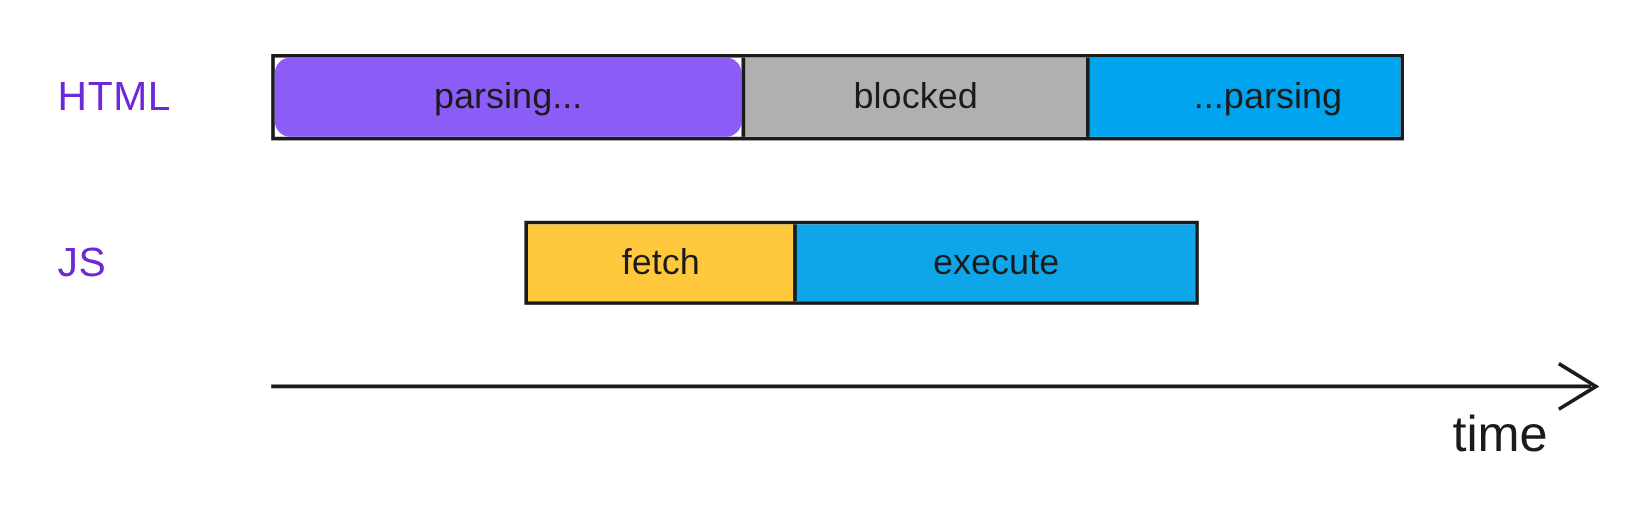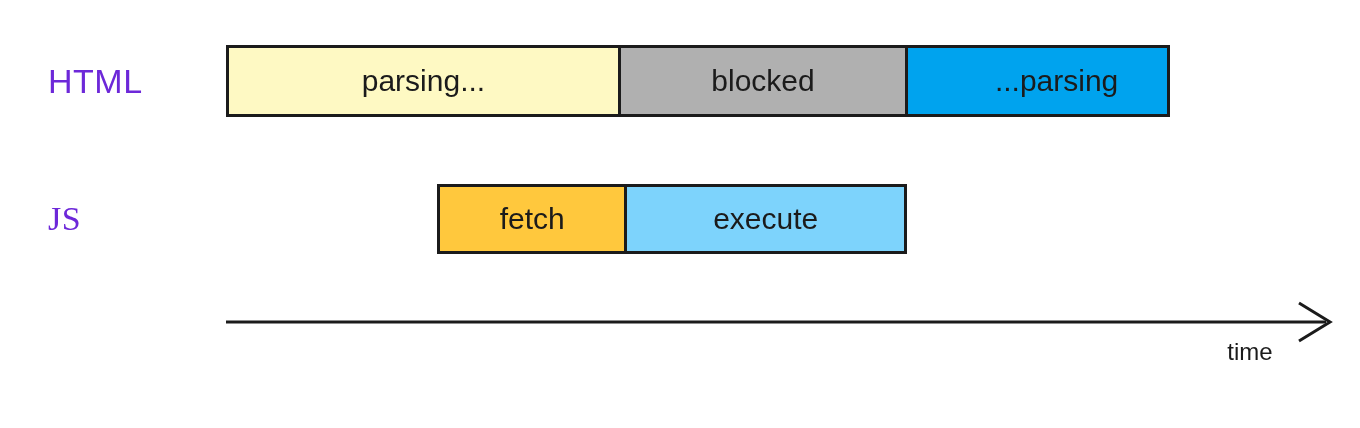--- a/index.html
+++ b/index.html
@@ -19,64 +19,64 @@
   .row-label {
     position: absolute;
     left: 48px;
     display: flex;
     align-items: center;
     font-size: 34px;
     letter-spacing: 0.5px;
     color: #6d28d9;
   }
   .row-label.html { top: 45px; height: 72px; }
-  .row-label.js   { top: 184px; height: 70px; font-family: Liberation Serif, serif; }
+  .row-label.js   { top: 184px; height: 70px; }
 
   .bar {
     position: absolute;
     display: flex;
     box-sizing: border-box;
     border: 3px solid #1b1b1b;
   }
   .bar.html-bar { left: 226px; top: 45px;  width: 944px; height: 72px; }
-  .bar.js-bar   { left: 437px; top: 184px; width: 470px; height: 70px; }
+  .bar.js-bar   { left: 437px; top: 184px; width: 562px; height: 70px; }
 
   .seg {
     box-sizing: border-box;
     display: flex;
     align-items: center;
     justify-content: center;
     font-size: 30px;
     color: #1b1b1b;
     white-space: nowrap;
     overflow: hidden;
   }
   .seg + .seg { border-left: 3px solid #1b1b1b; align-items: center; }
 
-  .seg.parsing-1 { flex: 43.5 0 0; background: #fef9c3; }
+  .seg.parsing-1 { flex: 43.5 0 0; background: #8b5cf6; border-radius: 13px; }
   .seg.blocked   { flex: 31.8 0 0; background: #b0b0b0; }
   .seg.parsing-2 { flex: 24.7 0 0; background: #00a3ee; padding-left: 38px; }
   .seg.fetch     { flex: 40 0 0;   background: #ffc83d; }
-  .seg.execute   { flex: 60 0 0;   background: #7dd3fc; }
+  .seg.execute   { flex: 60 0 0;   background: #0ea5e9; }
 
   .axis-svg {
     position: absolute;
     left: 0;
     top: 0;
     width: 1360px;
     height: 428px;
     pointer-events: none;
   }
   .time-label {
     position: absolute;
     left: 1190px;
     top: 338px;
     width: 120px;
     text-align: center;
-    font-size: 24px;
+    font-size: 42px;
     color: #1b1b1b;
   }
 </style>
 </head>
 <body>
 
 <div class="canvas">
 
   <div class="row-label html">HTML</div>
 

